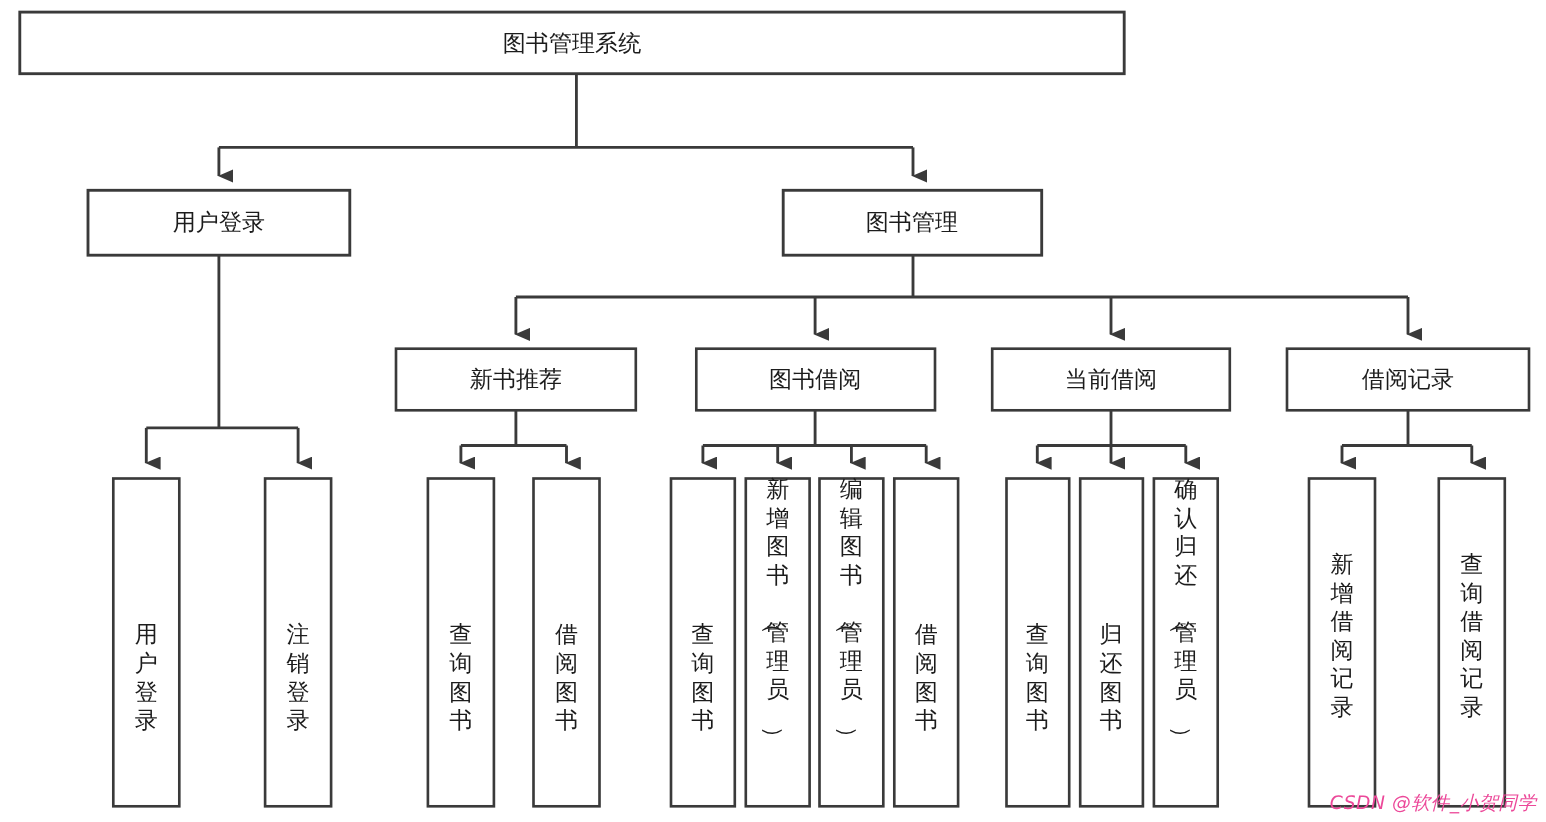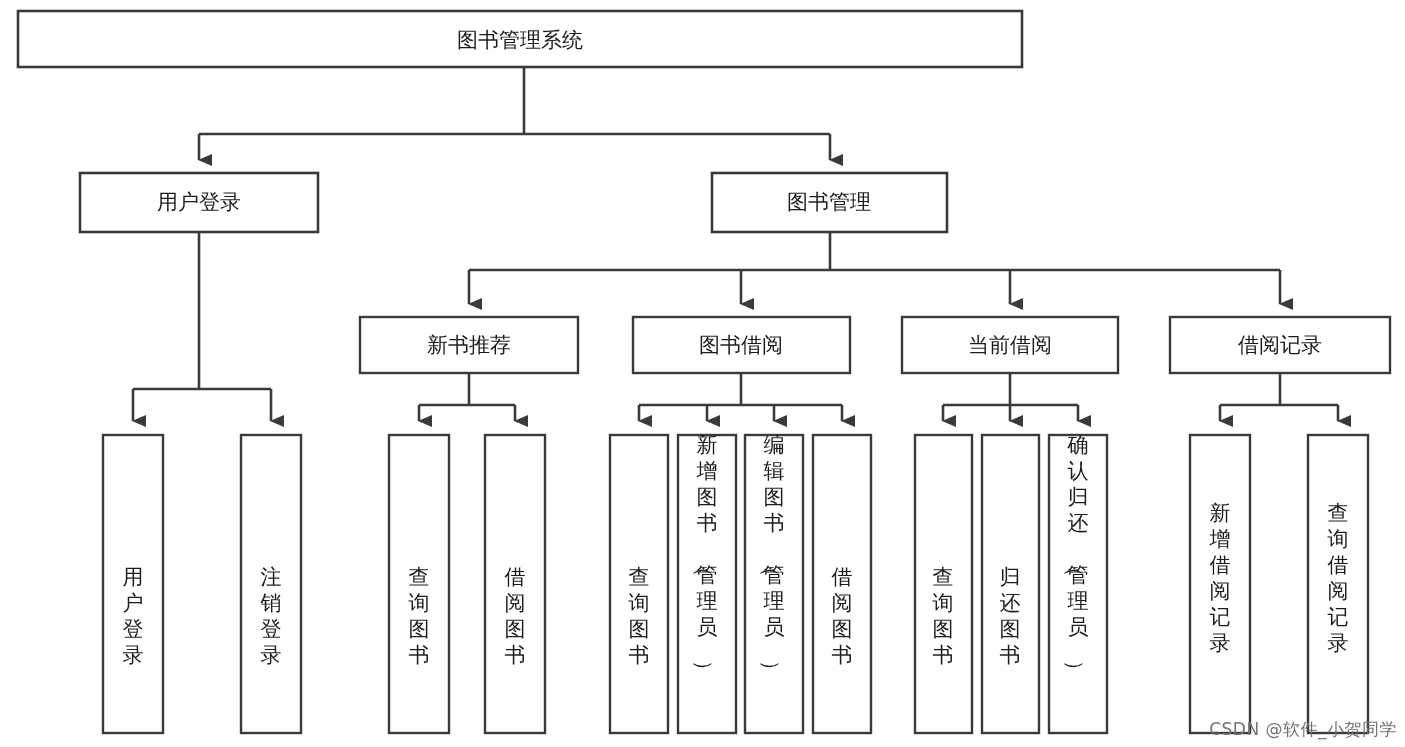--- a/index.html
+++ b/index.html
@@ -56,24 +56,25 @@
     font-size: 21px;
     fill: #1c1c1c;
     text-anchor: middle;
   }
   .watermark {
     position: absolute;
     right: 8px;
     bottom: 6px;
     font-family: "DejaVu Sans", "Liberation Sans", sans-serif;
     font-size: 17px;
-    color: #737373;
+    color: #ec4899;
     letter-spacing: 0.5px;
     white-space: nowrap;
     pointer-events: none;
+    font-style: italic;
   }
 </style>
 </head>
 <body>
 
 <div id="diagram-root">
 
   <svg id="tree-svg" viewBox="0 0 1405 747">
     <defs>
       <marker id="arrow" viewBox="0 0 12 14" refX="6" refY="13" markerWidth="12" markerHeight="14" orient="auto-start-reverse" markerUnits="userSpaceOnUse">

